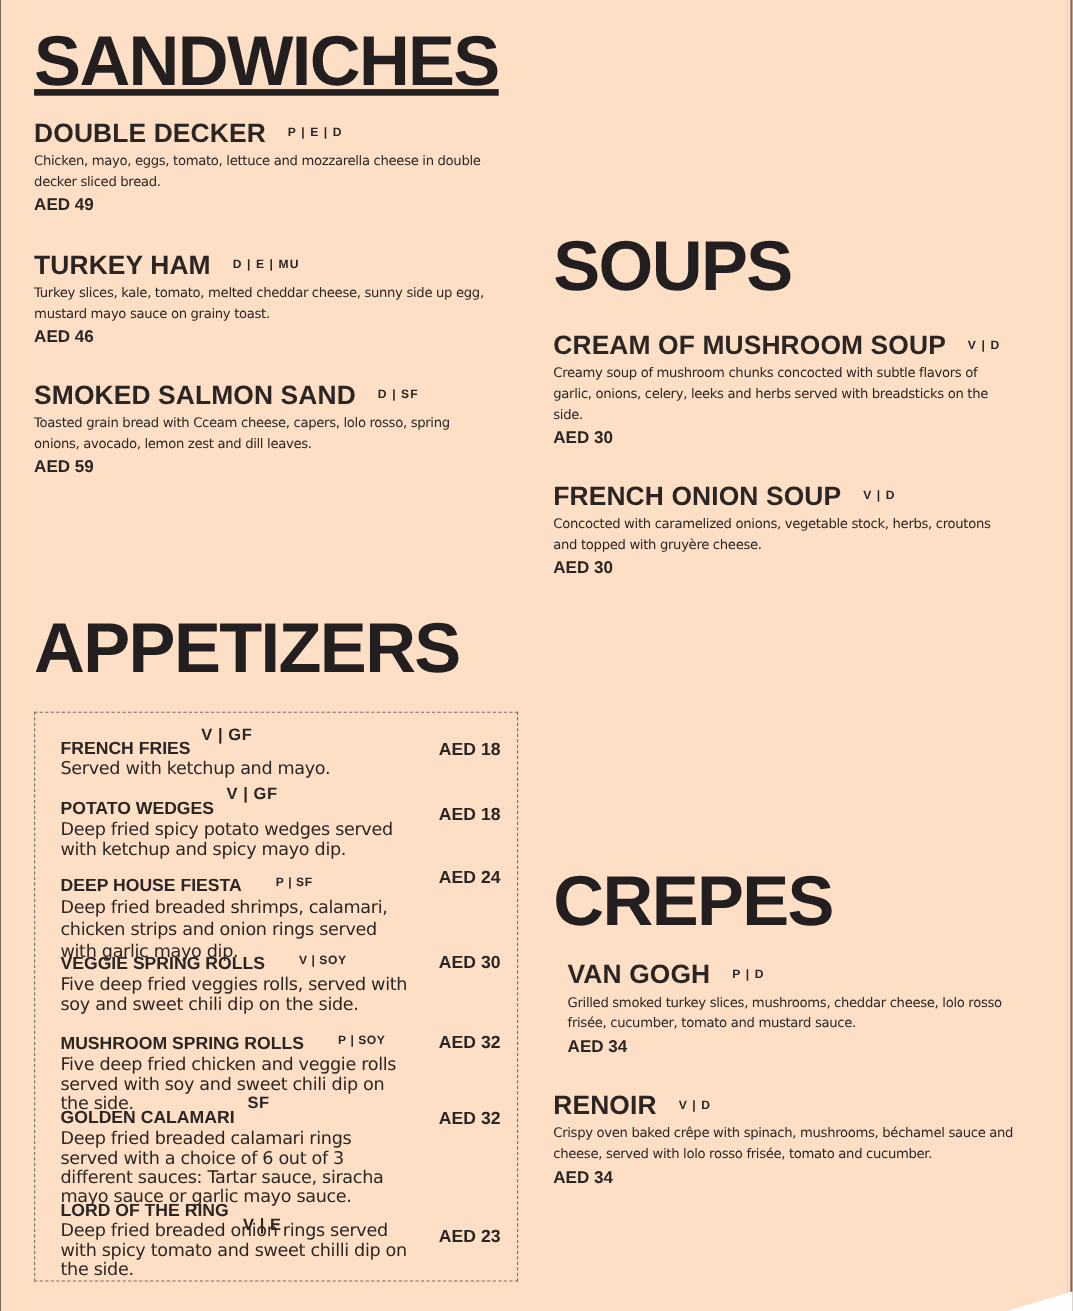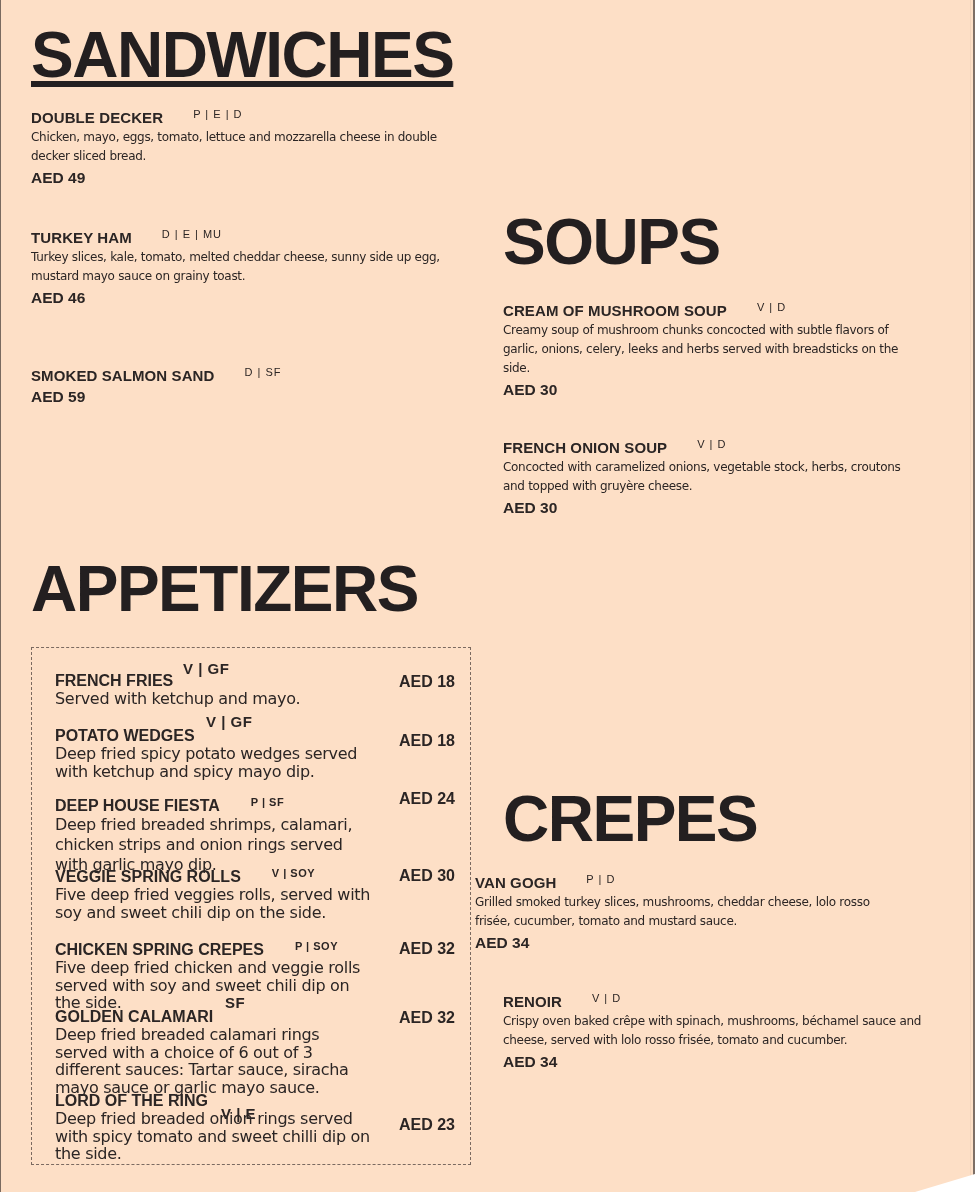--- a/index.html
+++ b/index.html
@@ -18,26 +18,26 @@
       border-color: transparent transparent #ffffff transparent;
     }
     .section-title {
       position: absolute; margin: 0;
       font-family: "Liberation Sans", sans-serif; font-weight: 700;
       font-size: 64px; letter-spacing: -1.5px; line-height: 1;
       color: #231f20;
     }
     .item { position: absolute; }
     .item-name {
-      font-weight: 700; font-size: 15px; color: #2b2524; letter-spacing: 0.1px;
+      font-weight: 700; font-size: 24px; color: #2b2524; letter-spacing: 0.1px;
       display: inline-block;
     }
     .item-tags {
-      font-weight: 400; font-size: 11px; color: #2b2524; letter-spacing: 1px;
-      display: inline-block; margin-left: 30px; vertical-align: 5px;
+      font-weight: 700; font-size: 11px; color: #2b2524; letter-spacing: 1px;
+      display: inline-block; margin-left: 20px; vertical-align: 5px;
     }
     .item-desc {
       font-family: "DejaVu Sans", sans-serif; font-size: 12px; line-height: 19px;
       color: #2b2524; margin-top: 1px; letter-spacing: -0.3px;
     }
     .item-price {
       font-weight: 700; font-size: 15.5px; color: #2b2524; margin-top: 3px;
     }
     .appetizer-box {
       position: absolute; left: 31px; top: 647px; width: 440px; height: 518px;
@@ -71,22 +71,23 @@
     <div class="item-desc">Chicken, mayo, eggs, tomato, lettuce and mozzarella cheese in double decker sliced bread.</div>
     <div class="item-price">AED 49</div>
   </div>
 
   <div class="item" style="left:31px; top:228px; width:420px;">
     <span class="item-name">TURKEY HAM</span><span class="item-tags">D | E | MU</span>
     <div class="item-desc">Turkey slices, kale, tomato, melted cheddar cheese, sunny side up egg, mustard mayo sauce on grainy toast.</div>
     <div class="item-price">AED 46</div>
   </div>
 
-  <div class="item" style="left:31px; top:366px; width:400px;">
+  <div class="item" style="left:31px; top:346px; width:400px;">
     <span class="item-name">SMOKED SALMON SAND</span><span class="item-tags">D | SF</span>
+    <div class="item-desc">Toasted grain bread with Cceam cheese, capers, lolo rosso, spring onions, avocado, lemon zest and dill leaves.</div>
     <div class="item-price">AED 59</div>
   </div>
 </section>
 
 <section>
   <h1 class="section-title" style="left:503px; top:210px;">SOUPS</h1>
 
   <div class="item" style="left:503px; top:301px; width:420px;">
     <span class="item-name">CREAM OF MUSHROOM SOUP</span><span class="item-tags">V | D</span>
     <div class="item-desc">Creamy soup of mushroom chunks concocted with subtle flavors of garlic, onions, celery, leeks and herbs served with breadsticks on the side.</div>
@@ -129,21 +130,21 @@
       <span class="app-price" style="top:-6px;">AED 24</span>
     </div>
 
     <div class="app-item" style="top:219px; height:60px;">
       <span class="app-name">VEGGIE SPRING ROLLS</span><span class="app-tags-inline">V | SOY</span>
       <div class="app-desc">Five deep fried veggies rolls, served with soy and sweet chili dip on the side.</div>
       <span class="app-price" style="top:0;">AED 30</span>
     </div>
 
     <div class="app-item" style="top:292px; height:60px;">
-      <span class="app-name">CHICKEN SPRING CREPES</span><span class="app-tags-inline">P | SOY</span>
+      <span class="app-name">MUSHROOM SPRING ROLLS</span><span class="app-tags-inline">P | SOY</span>
       <div class="app-desc">Five deep fried chicken and veggie rolls served with soy and sweet chili dip on the side.</div>
       <span class="app-price" style="top:0;">AED 32</span>
     </div>
 
     <div class="app-item" style="top:346px; height:85px;">
       <span class="app-tags-above" style="left:170px; top:0;">SF</span>
       <div style="padding-top:14px;">
         <span class="app-name">GOLDEN CALAMARI</span>
         <div class="app-desc">Deep fried breaded calamari rings served with a choice of 6 out of 3 different sauces: Tartar sauce, siracha mayo sauce or garlic mayo sauce.</div>
       </div>
@@ -158,21 +159,21 @@
       </div>
       <span class="app-price" style="top:13px;margin-top:23px;">AED 23</span>
     </div>
 
   </div>
 </section>
 
 <section>
   <h1 class="section-title" style="left:503px; top:787px;">CREPES</h1>
 
-  <div class="item" style="left:475px; top:873px; width:420px;">
+  <div class="item" style="left:516px; top:873px; width:420px;">
     <span class="item-name">VAN GOGH</span><span class="item-tags">P | D</span>
     <div class="item-desc">Grilled smoked turkey slices, mushrooms, cheddar cheese, lolo rosso frisée, cucumber, tomato and mustard sauce.</div>
     <div class="item-price">AED 34</div>
   </div>
 
   <div class="item" style="left:503px; top:992px; width:420px;">
     <span class="item-name">RENOIR</span><span class="item-tags">V | D</span>
     <div class="item-desc">Crispy oven baked crêpe with spinach, mushrooms, béchamel sauce and cheese, served with lolo rosso frisée, tomato and cucumber.</div>
     <div class="item-price">AED 34</div>
   </div>

